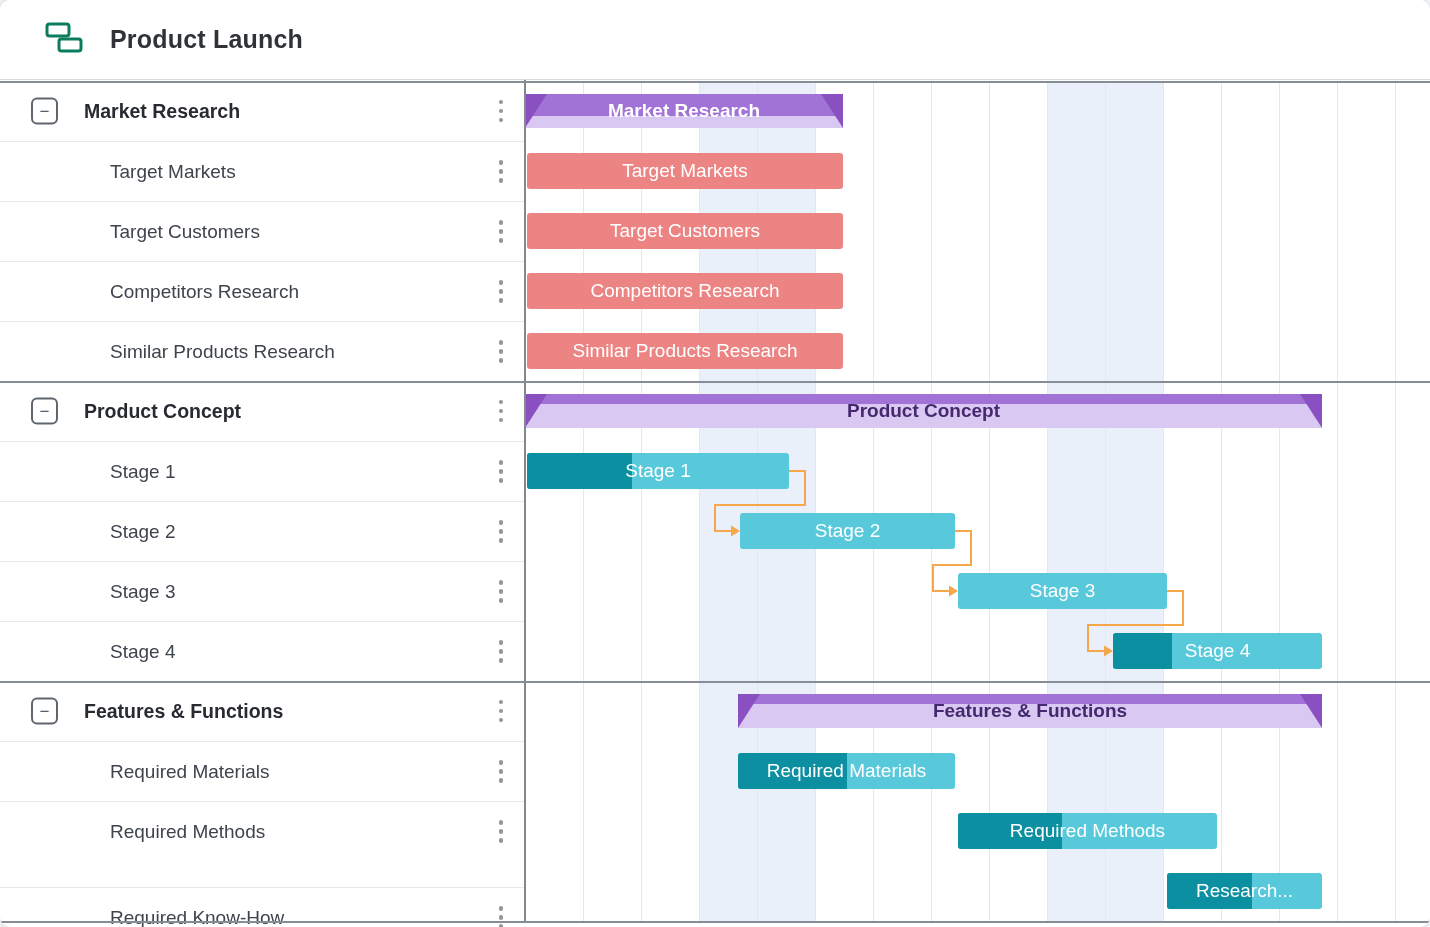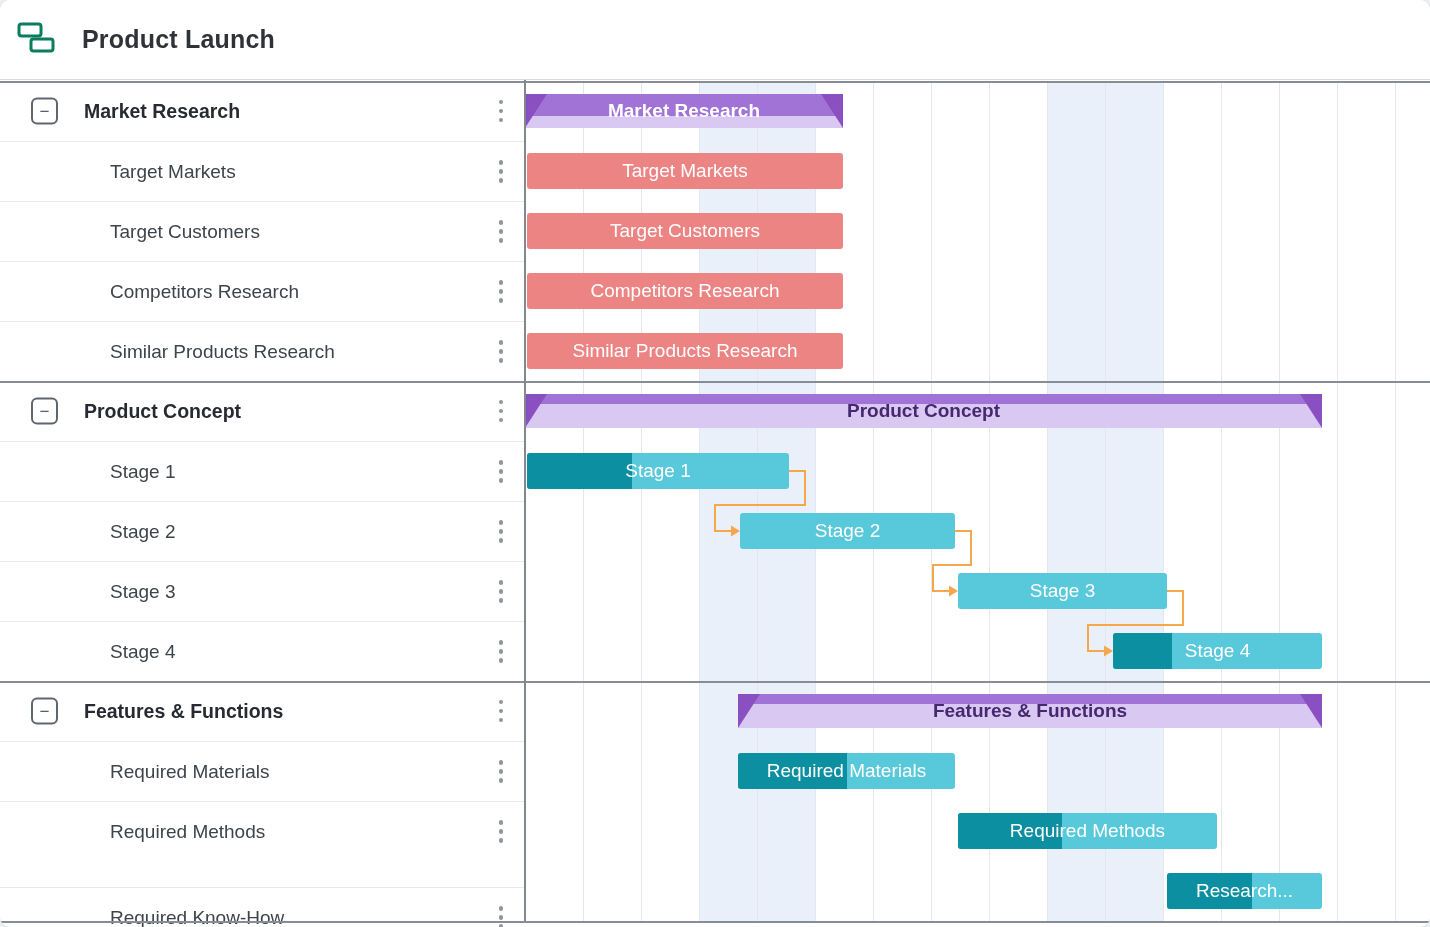--- a/index.html
+++ b/index.html
@@ -5,21 +5,21 @@
   * { margin:0; padding:0; box-sizing:border-box; }
   html,body { background:#eef0f2; }
   .app {
     position:relative; width:1430px; height:927px; background:#ffffff;
     font-family:"Liberation Sans", sans-serif; overflow:hidden;
     border-radius:10px; box-shadow:0 0 0 1px #e2e5e9;
   }
   .header {
     position:absolute; left:0; top:0; width:100%; height:80px;
     border-bottom:1px solid #d6dae0; display:flex; align-items:center;
-    gap:26px; padding-left:16px; background:#fff; z-index:6;
+    gap:26px; padding-left:44px; background:#fff; z-index:6;
   }
   .title { font-size:25px; font-weight:700; color:#2f3338; letter-spacing:.2px; }
   .stage { position:absolute; inset:0; pointer-events:none; }
   .stage > * { pointer-events:auto; }
   .weekend { position:absolute; top:81px; height:840px; }
   .vline { position:absolute; top:81px; height:840px; width:1px; }
   .trow { position:absolute; left:0; width:525px; height:60px; background:transparent; }
   .sep { border-top:1px solid #e7e9ed; }
   .tlabel {
     position:absolute; left:110px; top:50%; transform:translateY(-50%);

